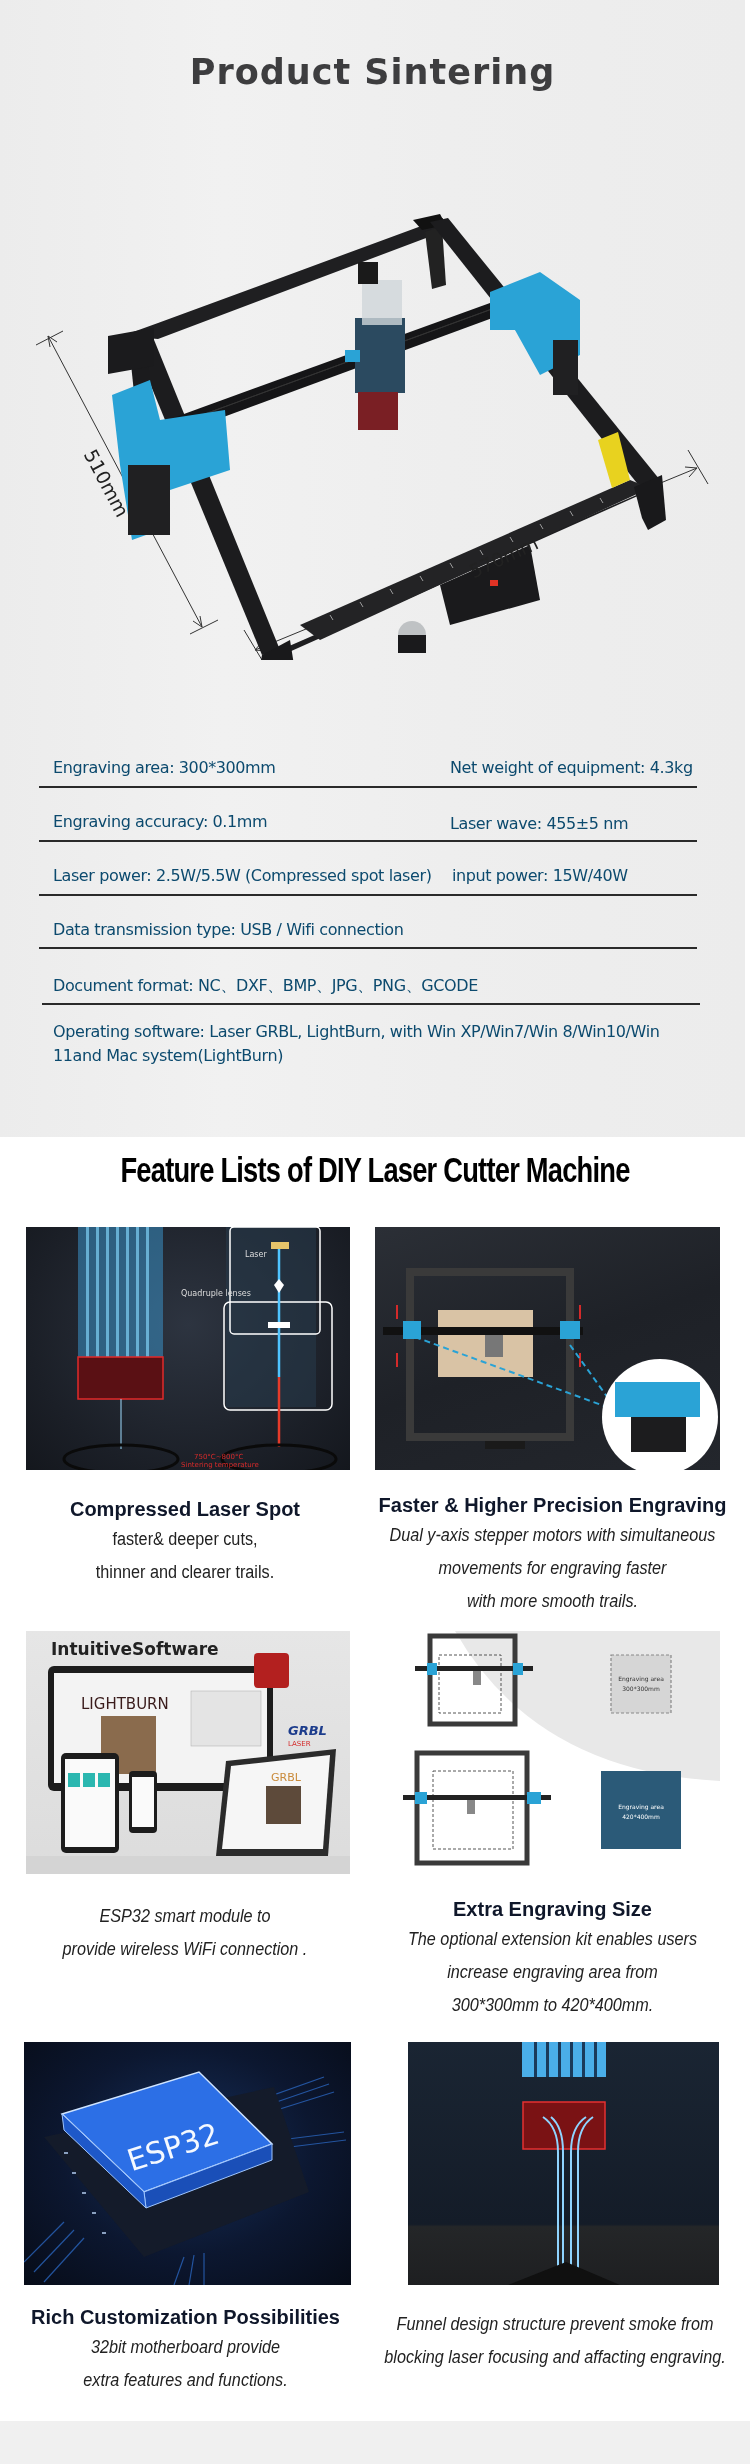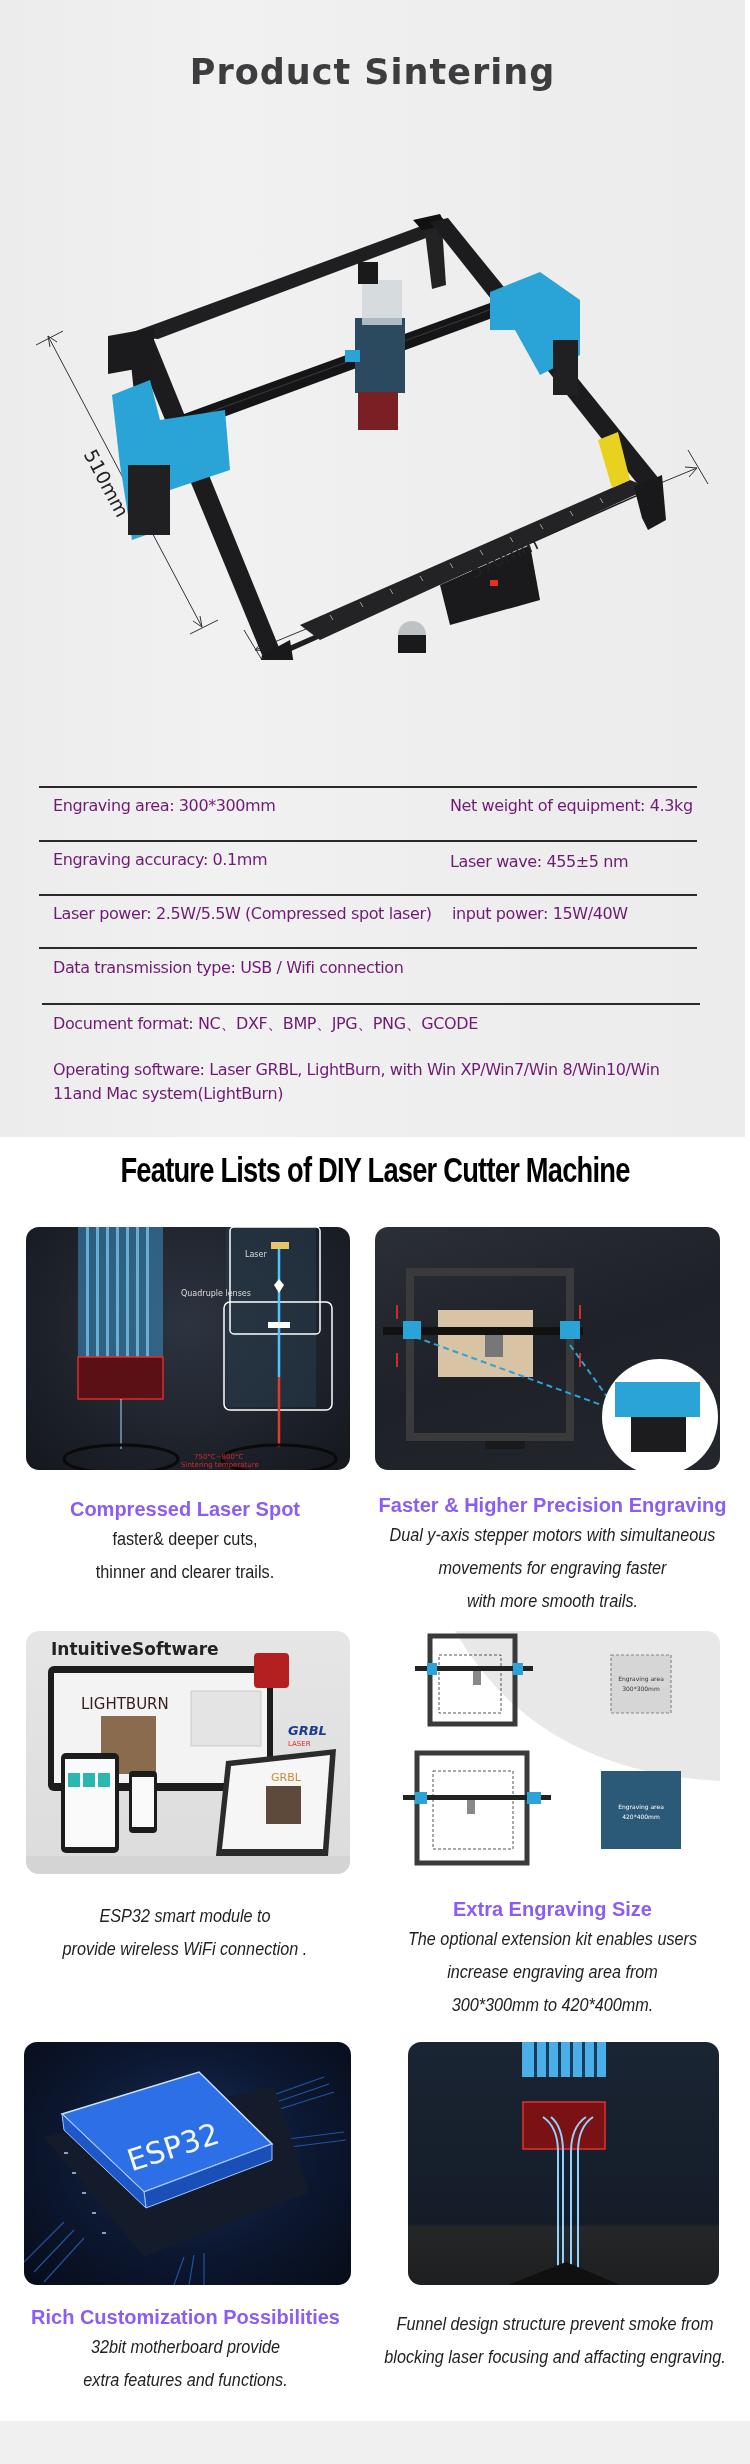--- a/index.html
+++ b/index.html
@@ -12,31 +12,31 @@
     background: linear-gradient(90deg, #ececec 0%, #f1f1f1 30%, #eeeeee 60%, #ececec 100%); }
   #params-title { left: 0; width: 745px; top: 52px; text-align: center;
     font-family: "DejaVu Sans", sans-serif; font-weight: bold; font-size: 35px; color: #3d3d3f; letter-spacing: 1px; }
 
   #machine-svg { left: 0; top: 160px; width: 750px; height: 500px; }
 
   .dim-label { font-family: "DejaVu Sans", sans-serif; font-size: 19px; color: #222; white-space: nowrap; }
   #dim-510 { left: 70px; top: 472px; transform: rotate(62deg); transform-origin: center; }
   #dim-570 { left: 467px; top: 546px; transform: rotate(-25deg); transform-origin: center; }
 
-  .param-text { font-family: "DejaVu Sans", sans-serif; font-size: 16px; color: #701a75; white-space: nowrap;
-    letter-spacing: -0.4px; margin-top: 38px; }
+  .param-text { font-family: "DejaVu Sans", sans-serif; font-size: 16px; color: #0c4a6e; white-space: nowrap;
+    letter-spacing: -0.4px; }
   .param-line { height: 2px; background: #2a2a2a; }
 
   
   #feature-title { left: 0; width: 750px; top: 1150px; text-align: center;
     font-family: "Liberation Sans", sans-serif; font-weight: bold; font-size: 35px; color: #000;
     transform: scaleX(0.78); transform-origin: center; letter-spacing: -1px; }
 
-  .feat-img { overflow: hidden; border-radius: 13px; }
-  .feat-heading { font-family: "Liberation Sans", sans-serif; font-weight: bold; font-size: 20px; color: #8b5cf6;
+  .feat-img { overflow: hidden; }
+  .feat-heading { font-family: "Liberation Sans", sans-serif; font-weight: bold; font-size: 20px; color: #0f172a;
     text-align: center; white-space: nowrap; }
   .feat-desc { font-family: "Liberation Sans", sans-serif; font-size: 18px; color: #222; text-align: center;
     line-height: 33px; white-space: nowrap; transform: scaleX(0.9); }
   .feat-desc.italic { font-style: italic; }
   .cap { position: absolute; text-align: center; }
 
   #bottom-strip { left: 0; top: 2421px; width: 750px; height: 43px; background: #f0f0f0; }
 </style>
 </head>
 <body>

